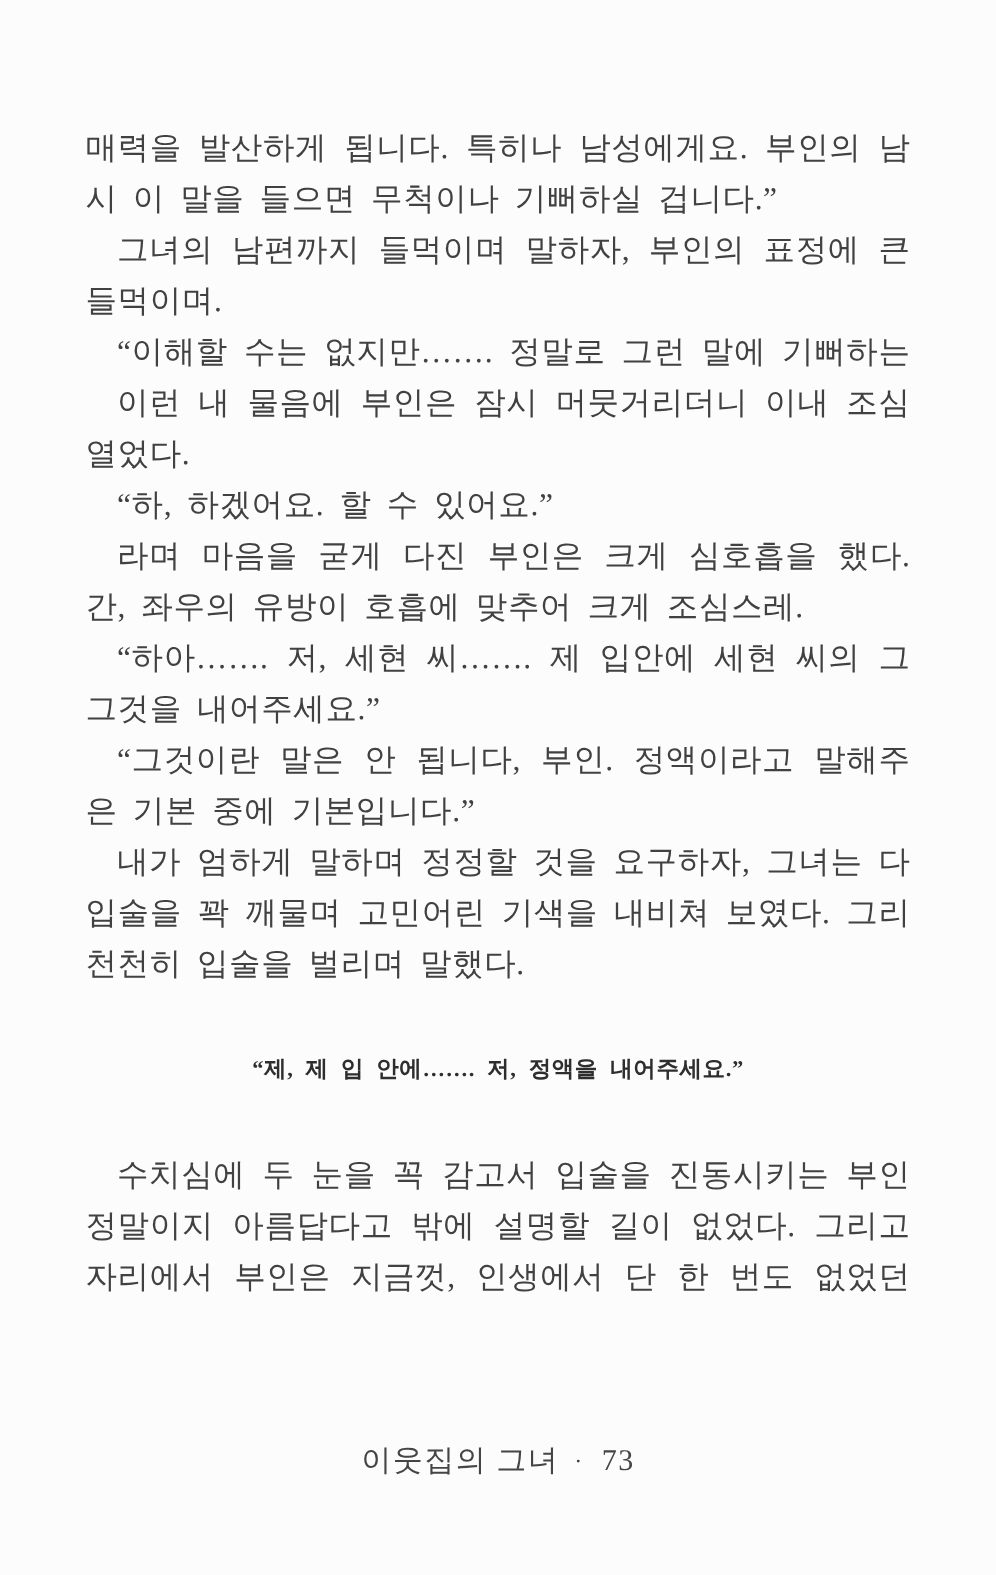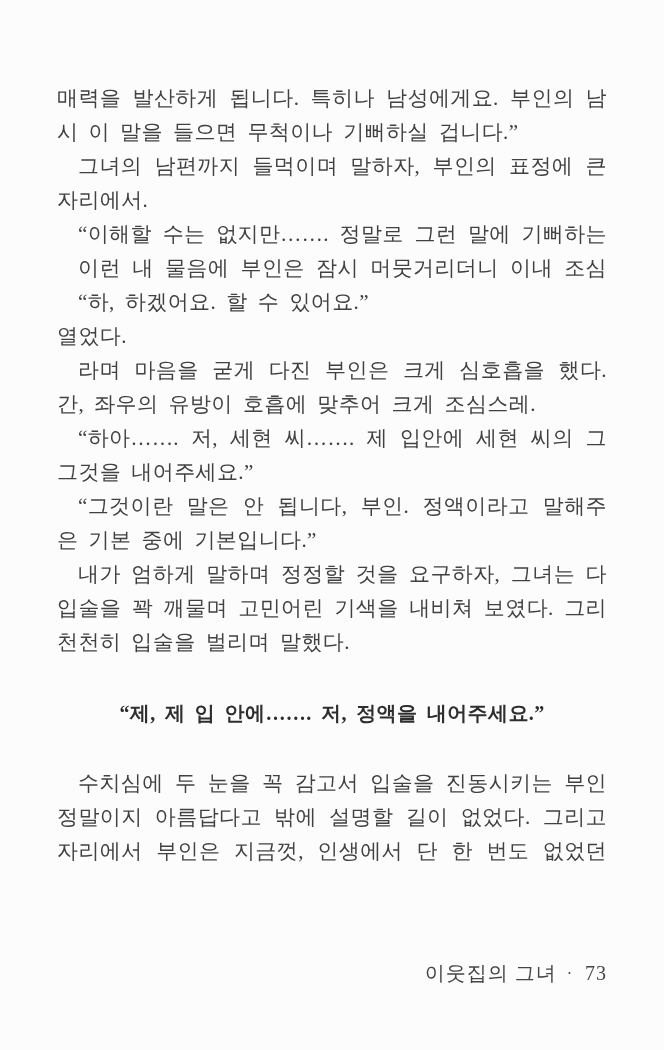--- a/index.html
+++ b/index.html
@@ -37,34 +37,34 @@
     text-align-last: left;
   }
   .line.indent {
     padding-left: 21px;
   }
   .center-quote {
     height: 34px;
     line-height: 34px;
     margin-top: 37px;
     margin-bottom: 36px;
-    font-size: 20px;
+    font-size: 15px;
     font-weight: bold;
     color: #2e2e2e;
     text-align: center;
     text-align-last: center;
     letter-spacing: 0.4px;
     word-spacing: 4px;
   }
   .footer {
     position: absolute;
     left: 57px;
     top: 960px;
     width: 550px;
-    text-align: right;
+    text-align: center;
     font-size: 20px;
     color: #454545;
     letter-spacing: 1px;
   }
   .footer .sep {
     display: inline-block;
     margin: 0 10px;
     font-size: 16px;
     vertical-align: 1px;
   }
@@ -74,25 +74,25 @@
   }
 </style>
 </head>
 <body>
 
 <div class="page">
   <div>
       <div class="line">매력을 발산하게 됩니다. 특히나 남성에게요. 부인의 남편분도 필</div>
       <div class="line nj">시 이 말을 들으면 무척이나 기뻐하실 겁니다.”</div>
       <div class="line indent">그녀의 남편까지 들먹이며 말하자, 부인의 표정에 큰 변화가</div>
-      <div class="line nj">자리에서.</div>
+      <div class="line nj">들먹이며.</div>
       <div class="line indent">“이해할 수는 없지만……. 정말로 그런 말에 기뻐하는 건가요?”</div>
       <div class="line indent">이런 내 물음에 부인은 잠시 머뭇거리더니 이내 조심스레 입을</div>
+      <div class="line nj">열었다.</div>
       <div class="line indent nj">“하, 하겠어요. 할 수 있어요.”</div>
-      <div class="line nj">열었다.</div>
       <div class="line indent">라며 마음을 굳게 다진 부인은 크게 심호흡을 했다. 그러자 순</div>
       <div class="line nj">간, 좌우의 유방이 호흡에 맞추어 크게 조심스레.</div>
       <div class="line indent">“하아……. 저, 세현 씨……. 제 입안에 세현 씨의 그것을…….</div>
       <div class="line nj">그것을 내어주세요.”</div>
       <div class="line indent">“그것이란 말은 안 됩니다, 부인. 정액이라고 말해주세요. 이것</div>
       <div class="line nj">은 기본 중에 기본입니다.”</div>
       <div class="line indent">내가 엄하게 말하며 정정할 것을 요구하자, 그녀는 다홍색의</div>
       <div class="line">입술을 꽉 깨물며 고민어린 기색을 내비쳐 보였다. 그리고는 곧</div>
       <div class="line nj">천천히 입술을 벌리며 말했다.</div>
     </div>

